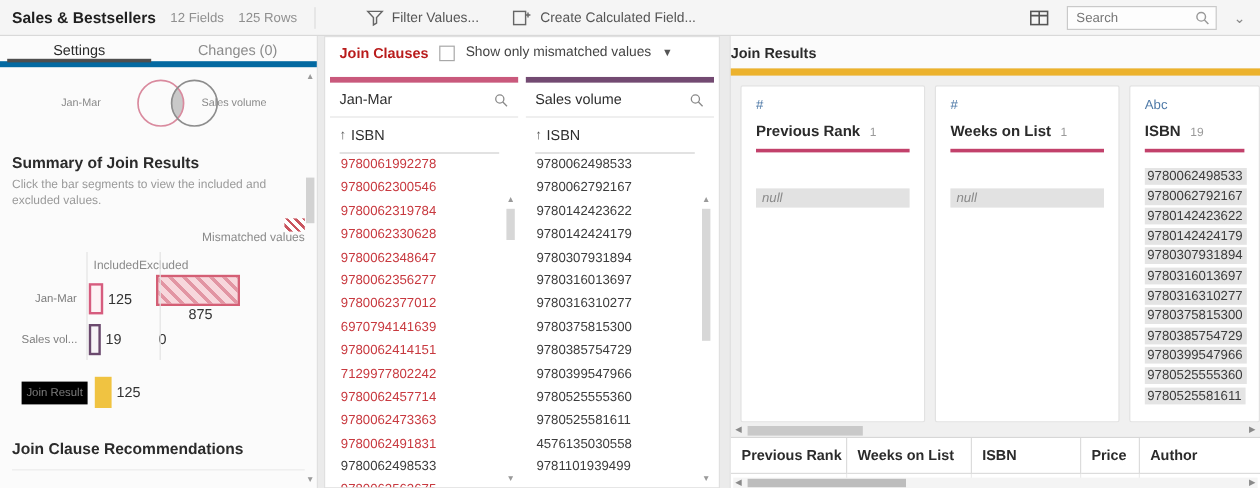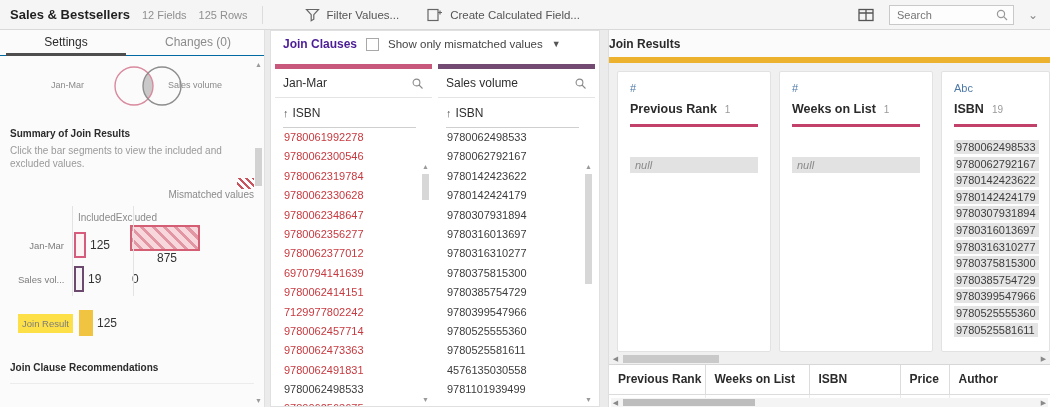--- a/index.html
+++ b/index.html
@@ -18,64 +18,64 @@
   .tb-right { margin-left:auto; display:flex; align-items:center; margin-right:12px; gap:14px; }
   .searchbox { position:relative; width:125px; height:20px; border:1px solid #c9c9c9; background:#fdfdfd; }
   .searchbox input { width:100%; height:100%; border:none; outline:none; background:transparent;
                      font:11px "Liberation Sans", sans-serif; color:#555; padding:0 20px 0 7px; }
   .chev { color:#8a8a8a; font-size:12px; }
 
   svg.ic { display:block; }
 
   
   .left-panel { position:absolute; left:0; top:30px; width:265px; height:377px; background:#fbfbfb; border-right:1px solid #e0e0e0; }
-  .tabs { display:flex; height:26px; border-bottom:1px solid #0369a1; }
+  .tabs { display:flex; height:26px; border-bottom:5px solid #0369a1; }
   .tab { flex:1; text-align:center; line-height:24px; font-size:12px; color:#8b8b8b; position:relative; cursor:default; }
   .tab.active { color:#2a2a2a; }
   .tab.active::after { content:""; position:absolute; left:6px; right:6px; bottom:-1px; height:3px; background:#4e4e4e; }
   .venn-wrap { position:relative; height:54px; margin-top:4px; }
   .venn-svg { position:absolute; left:88px; top:2px; }
   .venn-lab { position:absolute; top:20px; font-size:9px; color:#8a8a8a; }
   .venn-lab.l { right:180px; } .venn-lab.r { left:168px; }
   .lp-scroll { position:absolute; right:1px; top:30px; bottom:2px; width:9px; }
   .lp-scroll .arr { position:absolute; left:0; width:9px; height:9px; color:#9a9a9a; font-size:7px; line-height:9px; text-align:center; }
   .lp-scroll .arr.up { top:0; } .lp-scroll .arr.dn { bottom:0; }
   .lp-scroll .thumb { position:absolute; left:1px; top:88px; width:7px; height:38px; background:#d2d2d2; }
 
   .lp-sec { padding:0 10px; }
-  .lp-h { font-weight:bold; font-size:10px; color:#2b2b2b; margin-top:14px; }
+  .lp-h { font-weight:bold; font-size:13px; color:#2b2b2b; margin-top:14px; }
   .lp-hint { font-size:10px; color:#9a9a9a; margin-top:6px; line-height:1.25; }
   .legend { display:flex; align-items:flex-end; gap:0; margin:8px 0 0 58px;flex-direction:column; }
   .hatch-sw { width:17px; height:11px; background:repeating-linear-gradient(45deg,#ffffff 0 3px,#c9545e 3px 5px); }
   .legend span { font-size:10px; color:#8a8a8a; }
 
   .chart { position:relative; margin:6px 0 0 8px; }
   .chart-grid { position:relative; }
   .chart-grid::before, .chart-grid::after { content:""; position:absolute; top:0; bottom:0; width:1px; background:#e3e3e3; }
   .chart-grid::before { left:54px; } .chart-grid::after { left:115px; }
   .chart-head { display:flex; height:22px; align-items:center; font-size:10px; color:#8a8a8a; }
   .chart-head .h1 { margin-left:60px; } .chart-head .h2 { }
   .c-row { display:flex; align-items:center; height:34px; }
   .c-lab { width:50px; text-align:right; font-size:9.5px; color:#7c7c7c; padding-right:4px; white-space:nowrap; overflow:hidden; }
-  .c-lab.boxed { background:#fde047; padding:4px 4px; width:auto; min-width:50px; }
+  .c-lab.boxed { background:#000000; padding:4px 4px; width:auto; min-width:50px; }
   .c-inc { display:flex; align-items:center; margin-left:6px; width:53px; }
   .c-exc { display:flex; align-items:center; margin-left:3px;flex-direction:column; }
   .bar { height:26px; }
   .bar.outline-pink { background:#fdf3f5; border:2px solid #d65c7e; }
   .bar.outline-purple { background:#f7f4f7; border:2px solid #6b4a6e; }
   .bar.fill-gold { background:#f0c341; }
   .bar.hatched { background:repeating-linear-gradient(45deg,#f7d7dc 0 5px,#e295a3 5px 8px); border:2px solid #d45f75; }
   .c-num { font-size:12px; color:#333; margin-left:4px; }
   .joinrow { margin-top:10px; }
   .lp-rec { margin-top:22px; border-bottom:1px solid #ececec; padding-bottom:10px; }
 
   
   .clauses { position:absolute; left:270px; top:30px; width:330px; height:377px; background:#ffffff; border:1px solid #e0e0e0; }
   .cl-head { height:26px; display:flex; align-items:center; padding-left:12px; gap:9px; }
-  .cl-title { font-weight:bold; font-size:12px; color:#4c1d95; }
+  .cl-title { font-weight:bold; font-size:12px; color:#b91c1c; }
   .cbox { width:13px; height:13px; border:1px solid #a8a8a8; background:#fff; }
   .cl-cblabel { font-size:11.5px; color:#444; }
   .cl-dd { font-size:9px; color:#555; }
   .cl-cols { position:absolute; left:4px; right:4px; top:33px; bottom:0; display:flex; gap:6px; }
   .cl-col { flex:1; position:relative; overflow:hidden; }
   .stripe { height:5px; }
   .col-hd { height:29px; display:flex; align-items:center; justify-content:space-between; padding:0 8px; border-bottom:1px solid #e4e4e4; background:#fff; }
   .col-name { font-size:12px; color:#2e2e2e; }
   .field-row { height:30px; display:flex; align-items:center; padding:0 8px; }
   .field-row .inner { display:flex; align-items:center; gap:4px; border-bottom:1px solid #cfcfcf; flex:1; height:100%; margin-right:8px; font-size:12px; color:#2e2e2e; }

